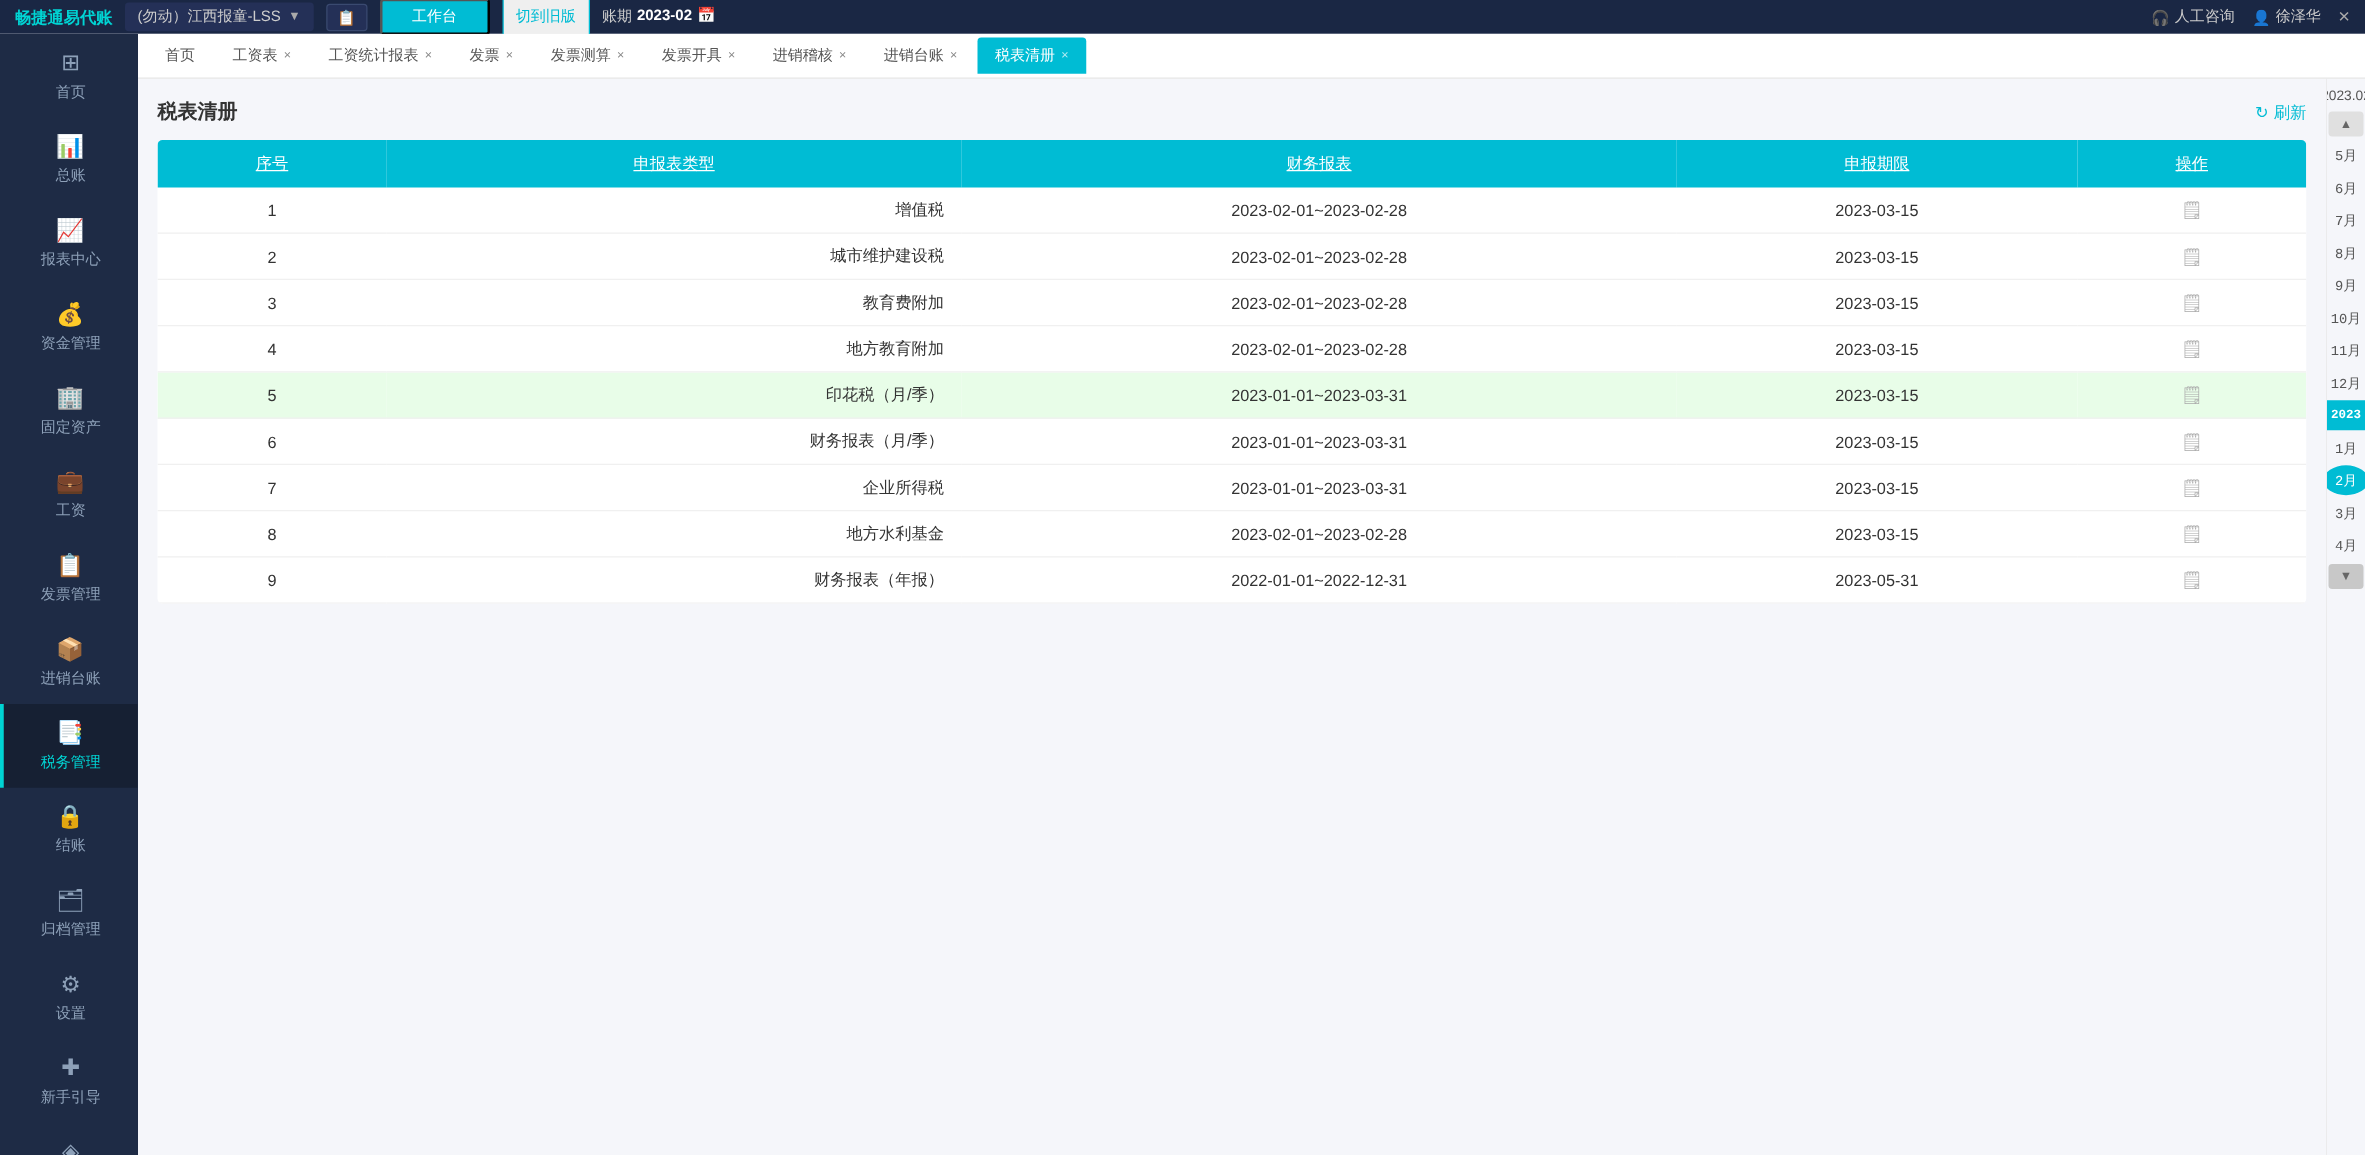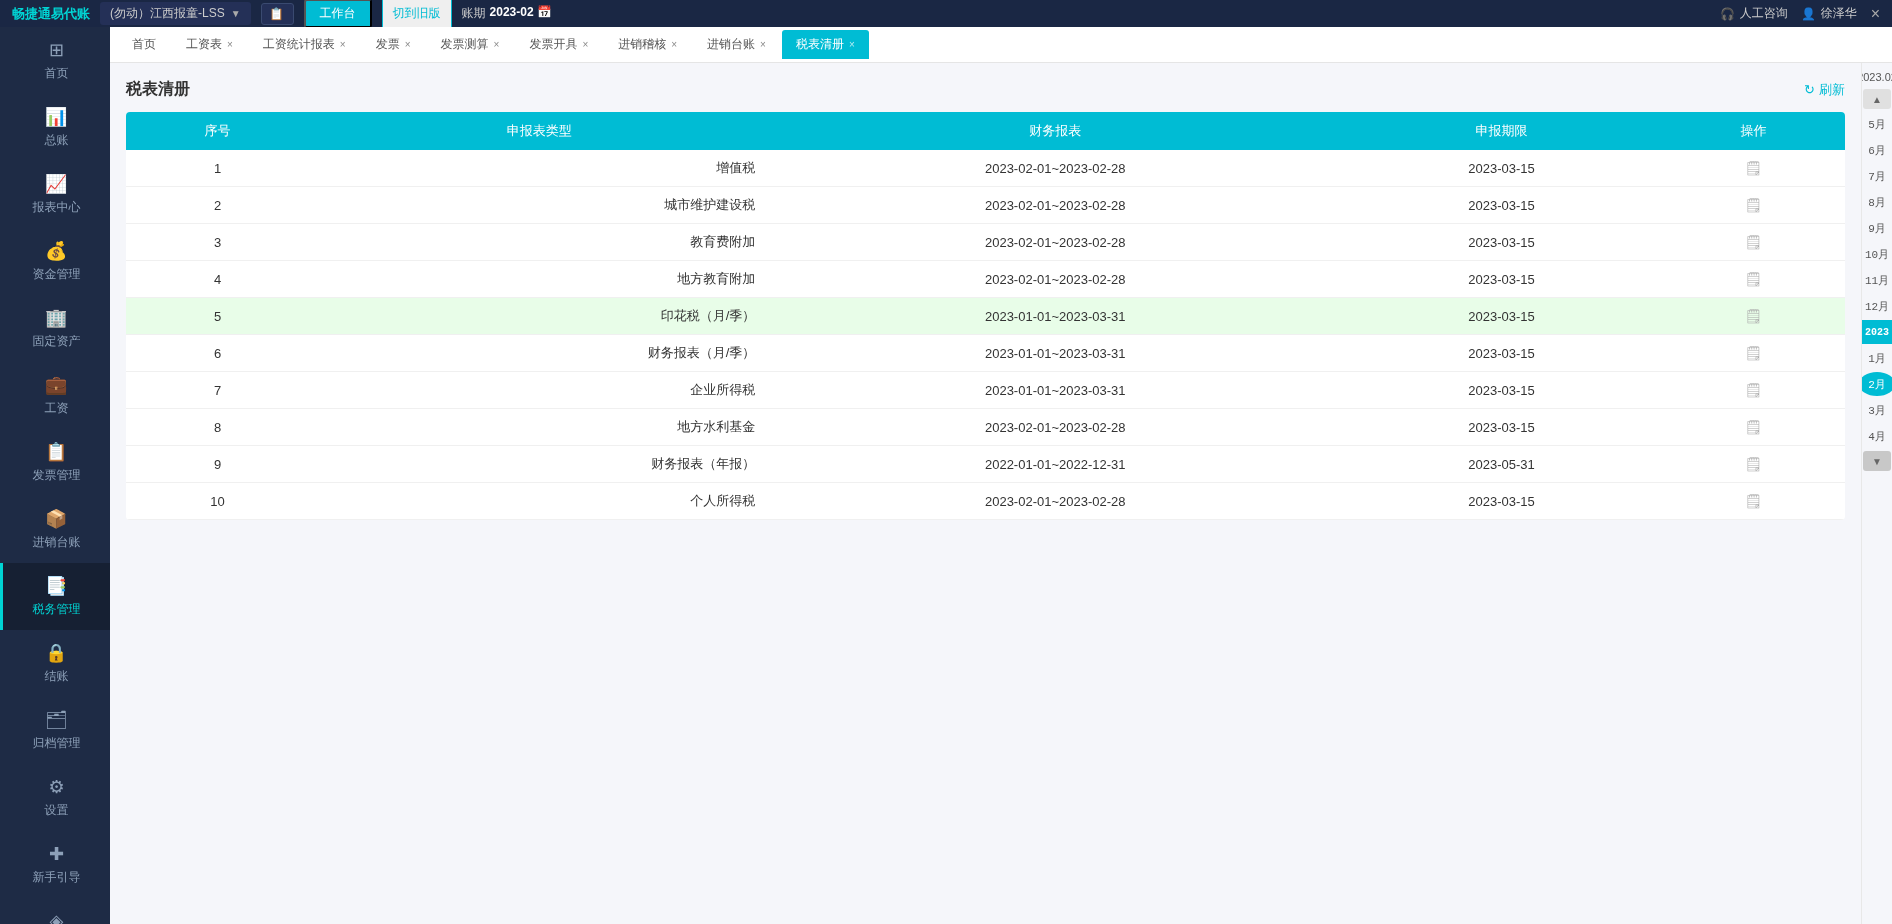--- a/index.html
+++ b/index.html
@@ -38,21 +38,21 @@
       border: 1px solid #3a4a70;
       color: #ccc;
       padding: 3px 8px;
       border-radius: 3px;
       font-size: 12px;
       cursor: pointer;
     }
     .top-bar-workbench {
       background: #00bcd4;
       color: white;
-      padding: 4px 14px;
+      padding: 4px 24px;
       border-radius: 3px;
       font-size: 12px;
       cursor: pointer;
     }
     .top-bar-switch {
       border: 1px solid #00bcd4;
       color: #00bcd4;
       padding: 13px 10px;
       border-radius: 3px;
       font-size: 12px;
@@ -184,20 +184,21 @@
     .data-table {
       width: 100%;
       border-collapse: collapse;
       background: #fff;
       border-radius: 4px;
       overflow: hidden;
     }
     .data-table thead tr {
       background: #00bcd4;
       color: white;
+      text-decoration: underline;
     }
     .data-table thead th {
       padding: 10px 14px;
       font-size: 13px;
       font-weight: normal;
       text-align: center;
     }
     .data-table tbody tr {
       border-bottom: 1px solid #f0f0f0;
     }
@@ -478,27 +479,20 @@
     <td>2023-03-15</td>
     <td><span class="action-icon">🗒</span></td>
   </tr>
               <tr>
     <td>9</td>
     <td>财务报表（年报）</td>
     <td>2022-01-01~2022-12-31</td>
     <td>2023-05-31</td>
     <td><span class="action-icon">🗒</span></td>
   </tr>
-              <tr>
-    <td>10</td>
-    <td>个人所得税</td>
-    <td>2023-02-01~2023-02-28</td>
-    <td>2023-03-15</td>
-    <td><span class="action-icon">🗒</span></td>
-  </tr>
             </tbody>
         </table>
       </div>
 
       <div class="right-panel" id="right-panel">
       <div class="year-label">2023.02</div>
           <div class="scroll-up">▲</div>
           <div class="month-item">5月</div>
           <div class="month-item">6月</div>
           <div class="month-item">7月</div>

